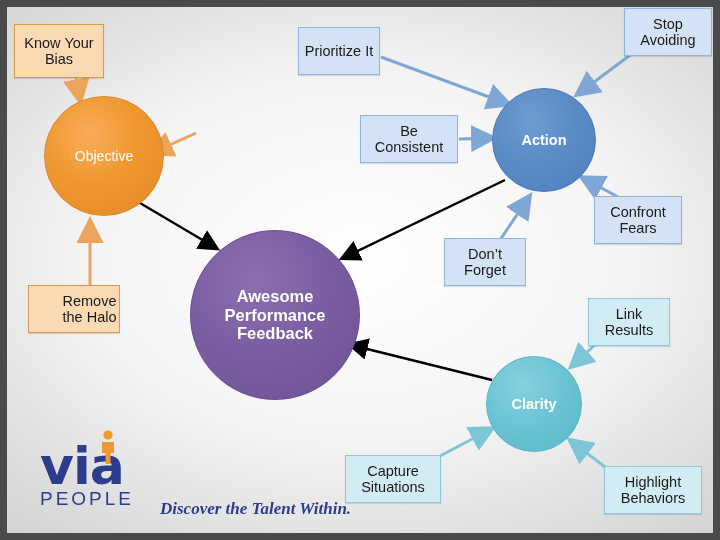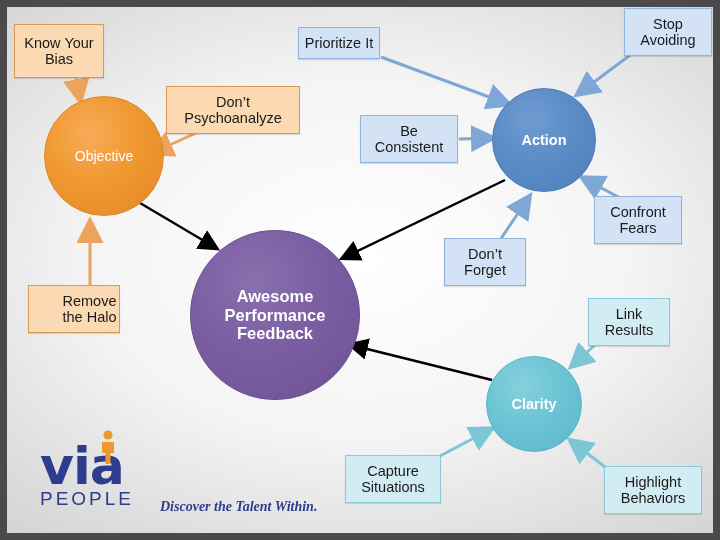--- a/index.html
+++ b/index.html
@@ -91,21 +91,21 @@
     font-size:19px;color:#2d3c8c;letter-spacing:3px;
     margin-top:-4px;
   }
   #logo-figure{
     position:absolute;left:58px;top:-10px;width:20px;height:36px;
   }
   #tagline{
     position:absolute;left:160px;top:499px;z-index:6;
     font-family:"Liberation Serif", serif;
     font-style:italic;font-weight:bold;
-    font-size:14px;color:#2d3c8c;
+    font-size:17px;color:#2d3c8c;
   }
 </style>
 </head>
 <body>
 
 <div id="slide">
 
   <svg id="links" viewBox="0 0 720 540">
     <defs>
       <marker id="arrK" markerWidth="9" markerHeight="9" refX="7" refY="4.5" orient="auto">
@@ -169,35 +169,29 @@
     <span>Clarity</span>
   </div>
 
   <div class="label orange" style="left:14px;top:24px;width:90px;height:54px;">
     <div>
       <span>Know</span>
       <span>Your Bias</span>
     </div>
   </div>
 
-  <div class="label orange" style="left:166px;top:86px;width:134px;height:48px;">
-    <div>
-      <span>Don’t</span>
-      <span>Psychoanalyze</span>
-    </div>
-  </div>
 
   <div class="label orange" style="left:28px;top:285px;width:92px;height:48px;padding-left:36px;">
     <div>
       <span>Remove</span>
       <span>the Halo</span>
     </div>
   </div>
 
-  <div class="label blue" style="left:298px;top:27px;width:82px;height:32px;">
+  <div class="label blue" style="left:298px;top:27px;width:82px;height:48px;">
     <div>
       <span>Prioritize</span>
       <span>It</span>
     </div>
   </div>
 
   <div class="label blue" style="left:624px;top:8px;width:88px;height:48px;justify-content:flex-end;">
     <div>
       <span>Stop</span>
       <span>Avoiding</span>

